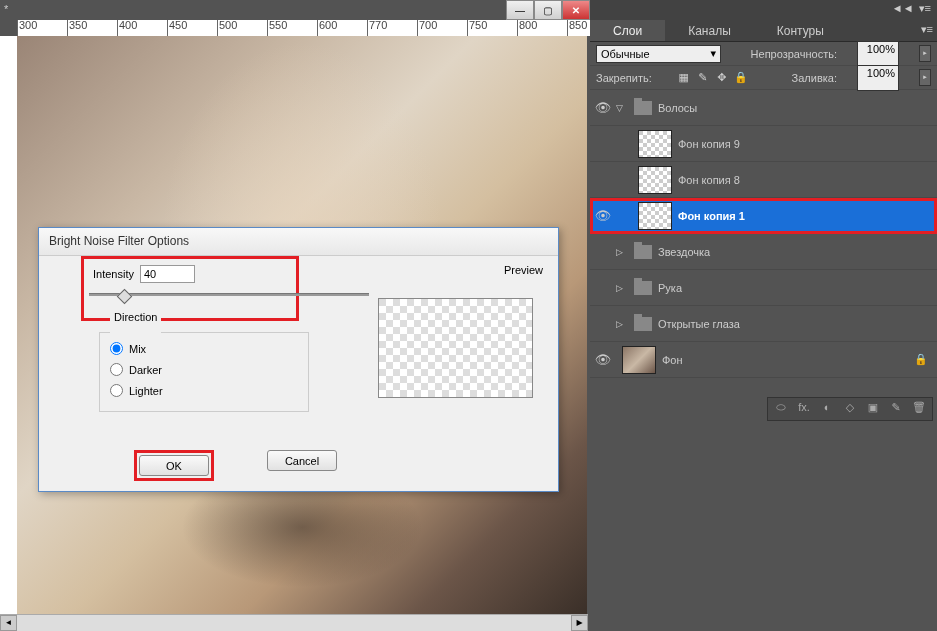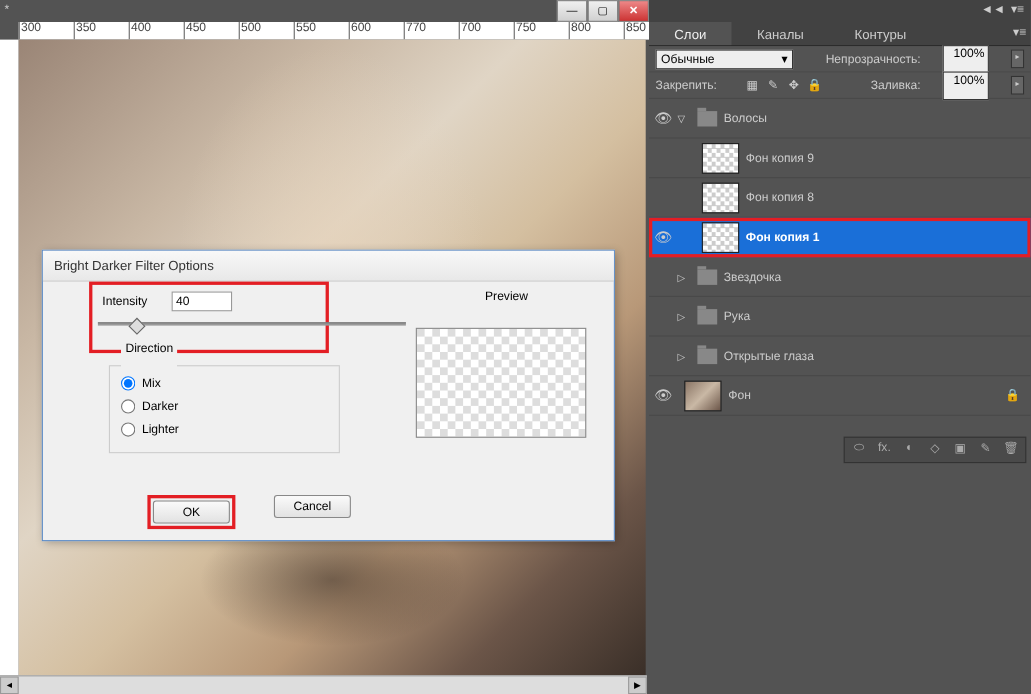--- a/index.html
+++ b/index.html
@@ -14,34 +14,34 @@
 .photo{position:absolute;left:17px;top:36px;width:570px;height:578px;background:linear-gradient(135deg,#9a8576 0%,#c9b8a5 25%,#e0d5c5 40%,#d4bfa0 55%,#b89878 70%,#6b5548 85%,#3a2f28 100%);overflow:hidden}
 .photo::before{content:"";position:absolute;left:0;top:0;right:0;bottom:0;background:radial-gradient(ellipse 200px 280px at 50% 35%,rgba(230,210,185,.7),transparent 70%),radial-gradient(ellipse 120px 60px at 50% 85%,rgba(40,30,25,.5),transparent)}
 .scrollbar-h{position:absolute;left:0;bottom:0;height:17px;width:588px;background:#ddd;border-top:1px solid #aaa}
 .scrollbar-h .arrow{width:17px;height:16px;background:#ccc;border:1px solid #999;display:inline-block;text-align:center;font-size:8px;line-height:14px}
 
 .dialog{position:absolute;left:38px;top:227px;width:521px;height:265px;background:#f0f0f0;border:1px solid #5a8ac6;box-shadow:2px 2px 8px rgba(0,0,0,.3);z-index:10}
 .dialog-title{height:28px;background:linear-gradient(#f8f8f8,#e8e8e8);border-bottom:1px solid #ccc;padding:6px 10px;font-size:12px;color:#333}
 .dialog-body{padding:10px 15px;position:relative;height:235px}
 .red-box{border:3px solid #e31e24;position:absolute}
 .intensity-group{position:absolute;left:50px;top:5px;width:200px}
-.intensity-row{display:flex;align-items:center;gap:22px;padding:4px}
+.intensity-row{display:flex;align-items:center;gap:6px;padding:4px}
 .intensity-row label{font-size:11px}
 .intensity-row input{width:55px;height:18px;border:1px solid #999;padding:1px 3px;background:#fff;font-size:11px}
 .slider{position:relative;width:280px;height:12px;margin-top:6px;margin-left:0px}
 .slider-track{height:3px;background:#999;border-top:1px solid #777;margin-top:4px}
 .slider-thumb{position:absolute;left:30px;top:-2px;width:11px;height:11px;background:#ddd;border:1px solid #666;transform:rotate(45deg)}
 .direction-group{position:absolute;left:60px;top:70px;width:210px;border:1px solid #ccc;padding:8px 10px 10px}
 .direction-group legend{font-size:11px;background:#f0f0f0;padding:0 4px;position:relative;top:-15px;margin-bottom:-8px}
 .radio-row{display:flex;align-items:center;gap:6px;padding:4px 0}
 .radio-row input{width:13px;height:13px}
 .preview-area{position:absolute;right:15px;top:8px;width:165px}
-.preview-label{text-align:center;font-size:11px;margin-bottom:22px}
+.preview-label{text-align:right;font-size:11px;margin-bottom:22px}
 .preview-box{width:155px;height:100px;border:1px solid #888;background:repeating-conic-gradient(#fff 0 25%,#ddd 0 50%) 0 0/14px 14px}
-.dialog-buttons{position:absolute;left:95px;bottom:10px;display:flex;gap:35px}
+.dialog-buttons{position:absolute;left:95px;bottom:10px;display:flex;gap:53px}
 .btn{width:70px;height:21px;background:linear-gradient(#fafafa,#e2e2e2);border:1px solid #888;border-radius:3px;font-size:11px;cursor:pointer}
 
 .layers-panel{position:absolute;right:0;top:0;width:347px;height:631px;background:#535353}
 .panel-top{height:20px;background:#424242;color:#ccc;text-align:right;padding:2px 6px;font-size:9px}
 .panel-top span{margin-left:3px}
 .panel-tabs{display:flex;background:#424242;height:22px;border-bottom:1px solid #2a2a2a}
 .ptab{padding:4px 23px;color:#ccc;font-size:12px;cursor:pointer}
 .ptab.active{background:#535353;color:#eee}
 .panel-menu{margin-left:auto;width:20px;color:#ccc;text-align:center;padding-top:3px}
 .panel-row{display:flex;align-items:center;height:24px;padding:2px 6px;gap:20px;background:#535353;border-bottom:1px solid #494949}
@@ -83,21 +83,21 @@
   <div class="ruler-h" id="ruler-h"><span>300</span><span>350</span><span>400</span><span>450</span><span>500</span><span>550</span><span>600</span><span>770</span><span>700</span><span>750</span><span>800</span><span>850</span></div>
   <div class="ruler-v"></div>
   <div class="photo"></div>
   <div class="scrollbar-h">
     <span class="arrow">◄</span>
     <span class="arrow" style="float:right">▶</span>
   </div>
 </div>
 
 <div class="dialog">
-  <div class="dialog-title">Bright Darker Filter Options</div>
+  <div class="dialog-title">Bright Noise Filter Options</div>
   <div class="dialog-body">
     <div class="red-box" style="left:42px;top:0px;width:218px;height:65px"></div>
     <div class="intensity-group">
       <div class="intensity-row">
         <label>Intensity</label>
         <input type="text" value="40" style="">
       </div>
       <div class="slider">
         <div class="slider-track"></div>
         <div class="slider-thumb"></div>

